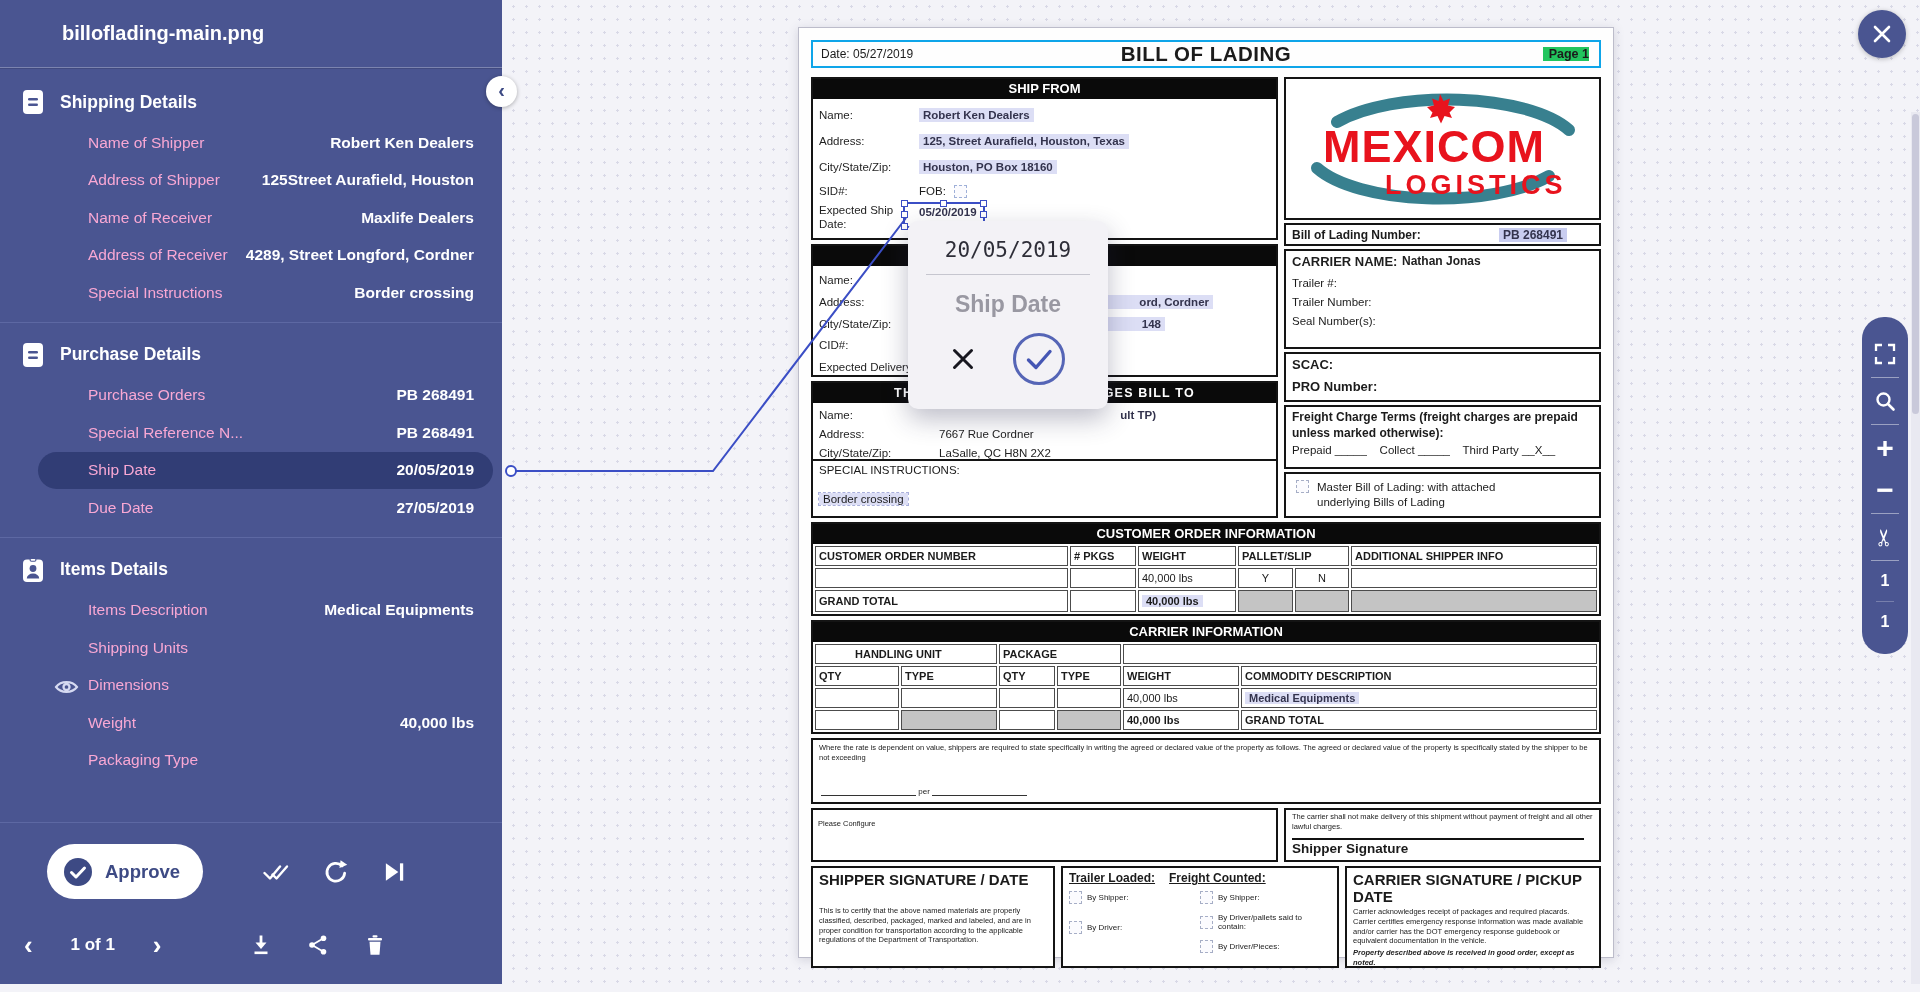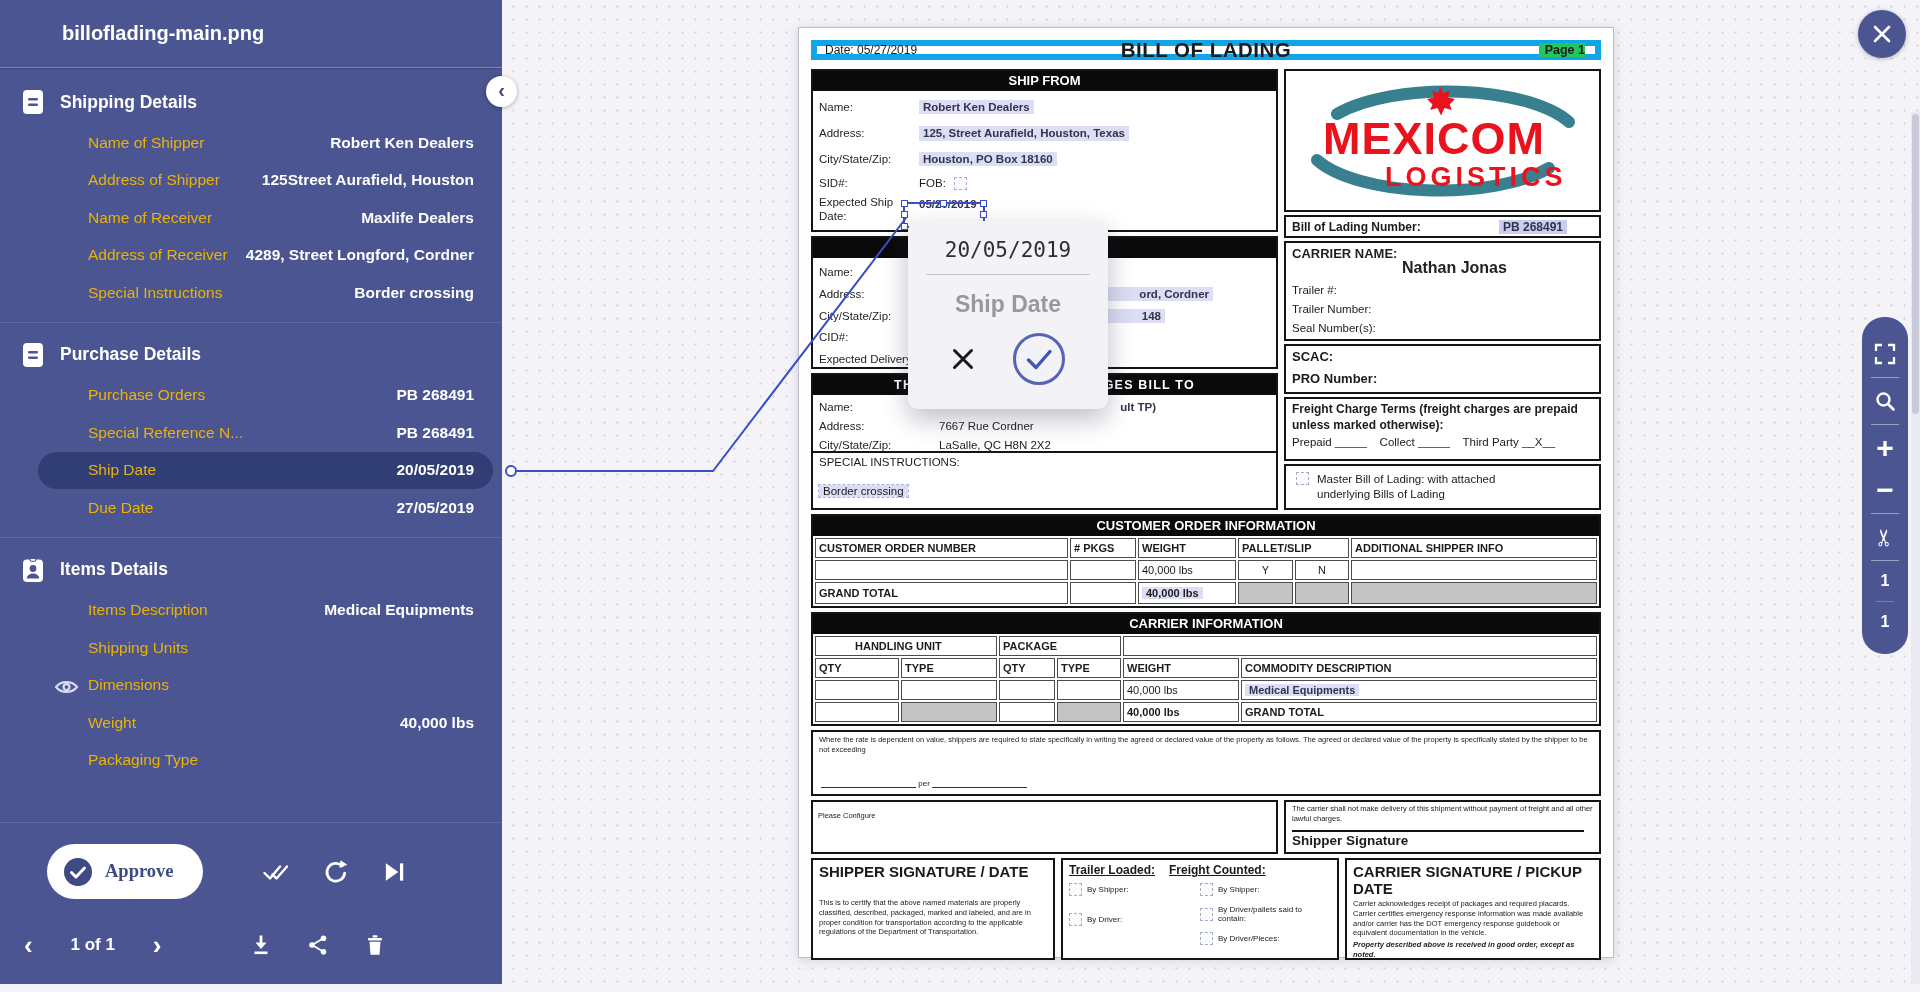--- a/index.html
+++ b/index.html
@@ -8,29 +8,29 @@
        background-image:radial-gradient(#d8d8e6 1.2px, transparent 1.2px);background-size:13px 13px;}
 
   
   .sidebar{position:absolute;left:0;top:0;width:502px;height:984px;background:#4a5591;color:#fff;z-index:15;}
   .sb-title{height:67px;display:flex;align-items:center;padding-left:62px;font-size:20px;font-weight:bold;
             border-bottom:1px solid rgba(255,255,255,.28);box-shadow:0 1px 0 rgba(0,0,0,.12);}
   .sb-body{padding-top:12px;}
   .sec-head{height:44px;display:flex;align-items:center;gap:16px;padding-left:22px;cursor:pointer;}
   .sec-head .lbl{font-size:17.5px;font-weight:bold;}
   .f-row{height:37.5px;display:flex;align-items:center;padding:0 28px 0 88px;position:relative;cursor:pointer;}
-  .f-row .fl{font-size:15.5px;color:#eab308;white-space:nowrap;}
+  .f-row .fl{font-size:15.5px;color:#f9a8d4;white-space:nowrap;}
   .f-row .fv{flex:1;text-align:right;font-size:15.5px;font-weight:bold;color:#fff;white-space:nowrap;overflow:hidden;}
   .f-row.sel{background:#313d75;border-radius:20px;margin:0 9px 0 38px;padding:0 19px 0 50px;}
   .sec-div{border-top:1px solid #5d68a3;margin:10px 0;}
   .eye{position:absolute;left:54px;top:12px;}
   .sb-footer{position:absolute;left:0;bottom:0;width:100%;height:161px;border-top:1px solid #5d68a3;}
   .appr-row{display:flex;align-items:center;margin-top:21px;}
   .approve{margin-left:47px;width:156px;height:55px;background:#fff;border-radius:28px;display:flex;align-items:center;
-           gap:12px;padding-left:16px;box-sizing:border-box;cursor:pointer;border:none;font-family:Liberation Serif, serif;}
+           gap:12px;padding-left:16px;box-sizing:border-box;cursor:pointer;border:none;}
   .approve .alabel{color:#3d4a84;font-size:18.5px;font-weight:bold;}
   .ico-btn{background:none;border:none;padding:0;cursor:pointer;display:flex;align-items:center;justify-content:center;}
   .appr-icons{display:flex;gap:32px;margin-left:60px;}
   .page-row{display:flex;align-items:center;margin-top:33px;padding-left:24px;}
   .page-row .pgtext{font-size:17px;font-weight:bold;width:120px;text-align:center;color:#fff;}
   .chev{font-size:26px;font-weight:bold;color:#fff;line-height:1;}
   .pg-icons{display:flex;gap:33px;margin-left:88px;}
 
   .collapse-btn{position:absolute;left:486px;top:76px;width:31px;height:31px;border-radius:50%;background:#fff;z-index:16;
                 box-shadow:0 1px 4px rgba(0,0,0,.3);display:flex;align-items:center;justify-content:center;cursor:pointer;border:none;
@@ -47,21 +47,21 @@
 
   .close-btn{position:absolute;left:1858px;top:10px;width:48px;height:48px;border-radius:50%;background:#4a5591;z-index:16;
              display:flex;align-items:center;justify-content:center;border:none;cursor:pointer;box-shadow:0 1px 5px rgba(0,0,0,.25);}
 
   .vscroll{position:absolute;right:0;top:112px;width:9px;height:872px;background:#e9e9f1;z-index:14;}
   .vscroll .thumb{position:absolute;top:2px;left:1px;width:7px;height:300px;background:#c9c9da;border-radius:4px;}
 
   
   .doc{position:absolute;left:798px;top:27px;width:816px;height:931px;background:#fefefe;box-sizing:border-box;
        border:1px solid #bcbcca;box-shadow:0 2px 10px rgba(60,60,95,.18);padding:12px;color:#1b1b1b;z-index:1;}
-  .doc-header{position:relative;height:20px;border:6px solid #0ea5e9;display:flex;align-items:center;box-sizing:border-box;}
+  .doc-header{position:relative;height:28px;border:2px solid #0ea5e9;display:flex;align-items:center;box-sizing:border-box;}
   .doc-header .d-date{font-size:12px;margin-left:8px;}
   .doc-header .d-title{position:absolute;left:0;right:0;text-align:center;font-size:20.5px;font-weight:bold;letter-spacing:.5px;}
   .doc-header .d-page{margin-left:auto;margin-right:10px;font-size:12.5px;font-weight:bold;z-index:1;background:#22c55e;padding-left:6px;}
   .cols{display:flex;gap:6px;margin-top:9px;}
   .lcol{width:467px;flex:none;}
   .rcol{flex:1;min-width:0;}
   .sec{border:2px solid #141414;box-sizing:border-box;background:#fff;}
   .bar{background:#0a0a0a;color:#fff;font-weight:bold;text-align:center;font-size:13px;height:20px;line-height:20px;white-space:nowrap;overflow:hidden;}
   .bar.sp{letter-spacing:1.2px;font-size:12.5px;}
   .frm{padding:3px 6px;}
@@ -221,21 +221,21 @@
 
         <div class="sec" style="height:23px;margin-top:3px;display:flex;align-items:center;padding:0 6px;">
           <span style="font-size:12px;font-weight:bold;">Bill of Lading Number:</span>
           <span class="hl2" style="font-size:12px;font-weight:bold;color:#33334d;margin-left:auto;margin-right:26px;">PB 268491</span>
         </div>
 
         <div class="sec" style="height:100px;margin-top:3px;">
           <div class="frm">
             <div class="frow">
               <span class="l" style="width:110px;font-weight:bold;font-size:13px;">CARRIER NAME:</span>
-              <span class="v" style="font-weight:bold;font-size:16px;color:#222;margin-top:12px;">Nathan Jonas</span>
+              <span class="v" style="font-weight:bold;font-size:12px;color:#222;">Nathan Jonas</span>
             </div>
             <div class="frow" style="min-height:19px;align-items:center;margin-top:3px;">
               <span>Trailer #:</span>
             </div>
             <div class="frow" style="min-height:19px;align-items:center;">
               <span>Trailer Number:</span>
             </div>
             <div class="frow" style="min-height:19px;align-items:center;">
               <span>Seal Number(s):</span>
             </div>

